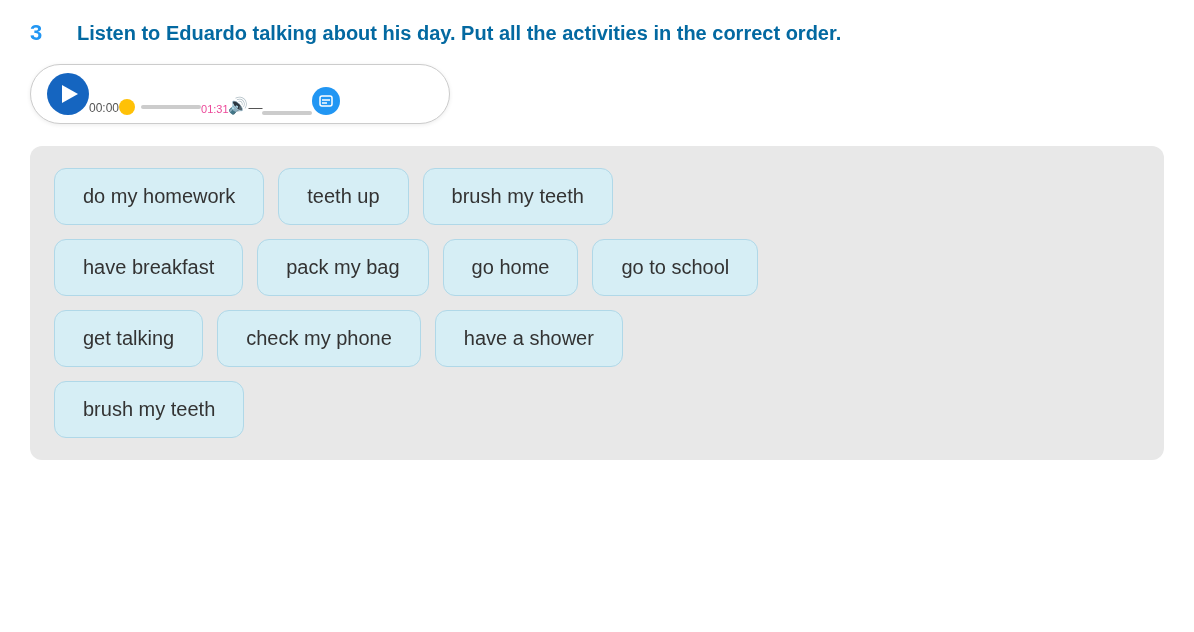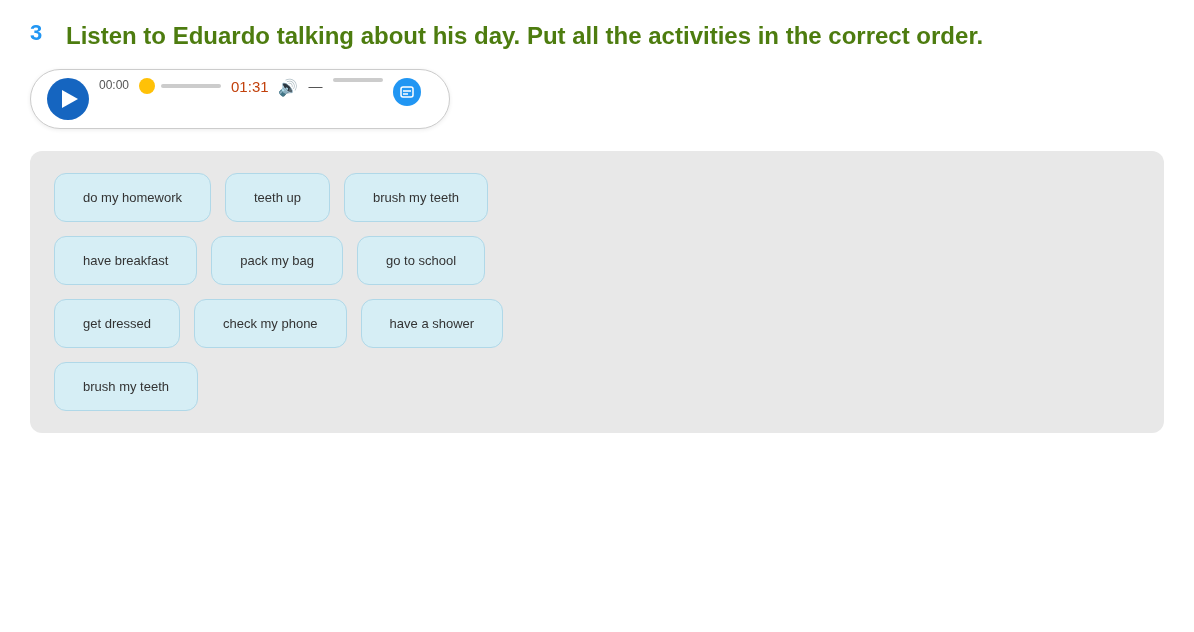--- a/index.html
+++ b/index.html
@@ -16,29 +16,29 @@
       gap: 12px;
       margin-bottom: 18px;
     }
     .question-number {
       color: #2196F3;
       font-size: 22px;
       font-weight: bold;
       min-width: 24px;
     }
     .question-text {
-      font-size: 24px;
+      font-size: 20px;
       font-weight: bold;
-      color: #4d7c0f;
+      color: #0369a1;
       line-height: 1.3;
+      margin-left: 11px;
     }
     .audio-player {
       display: flex;
-      align-items: flex-start;
-      gap: 10px;
+      align-items: flex-end;
       background: #fff;
       border: 1px solid #ccc;
       border-radius: 30px;
       padding: 8px 16px;
       width: 420px;
       margin-bottom: 22px;
       box-shadow: 0 1px 4px rgba(0,0,0,0.08);
     }
     .play-btn {
       width: 42px;
@@ -71,22 +71,22 @@
       border-radius: 50%;
       flex-shrink: 0;
     }
     .progress-track {
       width: 60px;
       height: 4px;
       background: #ccc;
       border-radius: 2px;
     }
     .time-end {
-      font-size: 15px;
-      color: #c2410c;
+      font-size: 11px;
+      color: #ec4899;
       white-space: nowrap;
     }
     .volume-icon {
       font-size: 16px;
       color: #555;
     }
     .volume-track {
       width: 50px;
       height: 4px;
       background: #ccc;
@@ -118,21 +118,21 @@
     .activities-row {
       display: flex;
       flex-wrap: wrap;
       gap: 14px;
     }
     .activity-chip {
       background: #d6eef5;
       border: 1.5px solid #b0d8e8;
       border-radius: 12px;
       padding: 16px 28px;
-      font-size: 13px;
+      font-size: 20px;
       color: #333;
       cursor: pointer;
       white-space: nowrap;
       user-select: none;
     }
   </style>
 </head>
 <body>
 
 <div class="question-header">
@@ -167,24 +167,25 @@
 <div class="activities-area">
   <div class="activities-grid" id="activities-grid">
   <div class="activities-row">
         <div class="activity-chip">do my homework</div>
         <div class="activity-chip">teeth up</div>
         <div class="activity-chip">brush my teeth</div>
       </div>
       <div class="activities-row">
         <div class="activity-chip">have breakfast</div>
         <div class="activity-chip">pack my bag</div>
+        <div class="activity-chip">go home</div>
         <div class="activity-chip">go to school</div>
       </div>
       <div class="activities-row">
-        <div class="activity-chip">get dressed</div>
+        <div class="activity-chip">get talking</div>
         <div class="activity-chip">check my phone</div>
         <div class="activity-chip">have a shower</div>
       </div>
       <div class="activities-row">
         <div class="activity-chip">brush my teeth</div>
       </div>
     </div>
 </div>
 
 </body></html>

